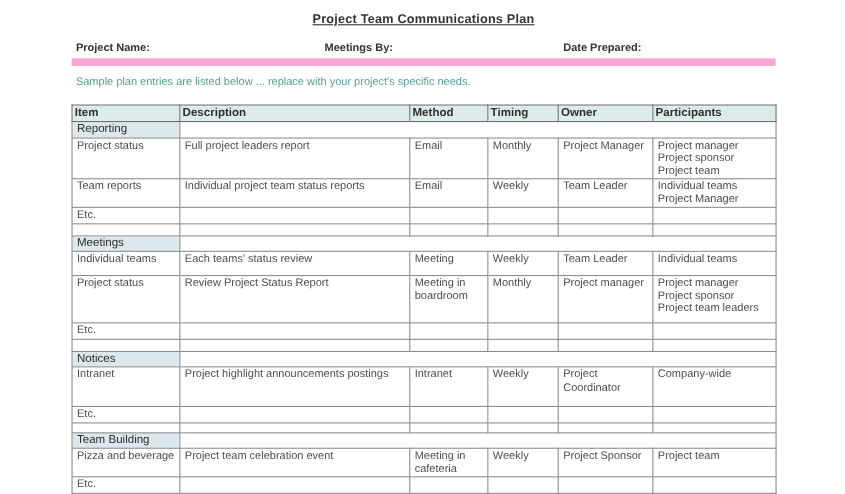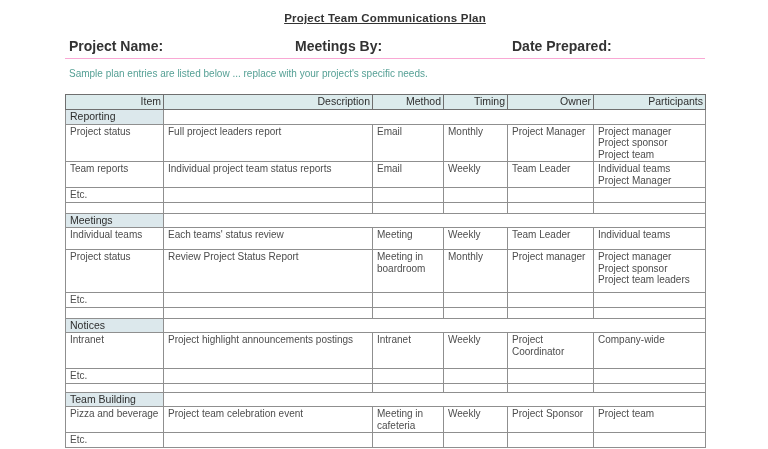--- a/index.html
+++ b/index.html
@@ -24,23 +24,23 @@
     text-align: center;
     font-size: 11.5px;
     font-weight: bold;
     color: #333333;
     text-decoration: underline;
     letter-spacing: 0.2px;
     margin-bottom: 12px;
   }
   .meta-row {
     display: flex;
-    border-bottom: 1px solid #f9a8d4;
+    border-bottom: 7px solid #f9a8d4;
     padding: 2px 0 4px 4px;
-    font-size: 14px;
+    font-size: 10px;
     font-weight: bold;
     color: #333333;
   }
   .meta-field-1 { width: 226px; }
   .meta-field-2 { width: 217px; }
   .meta-field-3 { flex: 1; }
   .sample-note {
     margin: 9px 0 15px 4px;
     font-size: 10px;
     color: #55a095;
@@ -55,23 +55,23 @@
   table.plan td, table.plan th {
     border: 1px solid #8f8f8f;
     vertical-align: top;
     padding: 1px 4px;
     white-space: pre-line;
     overflow: hidden;
   }
   tr.head th {
     background: #dcebec;
     font-size: 10.5px;
-    font-weight: normal;
+    font-weight: bold;
     color: #2e2e2e;
-    text-align: right;
+    text-align: left;
     vertical-align: middle;
     border-color: #6f6f6f;
     padding: 1px 2px;
   }
   tr.section td.sec-label {
     background: #dce8ec;
     font-weight: normal;
     font-size: 10.5px;
     color: #2e2e2e;
     vertical-align: middle;

